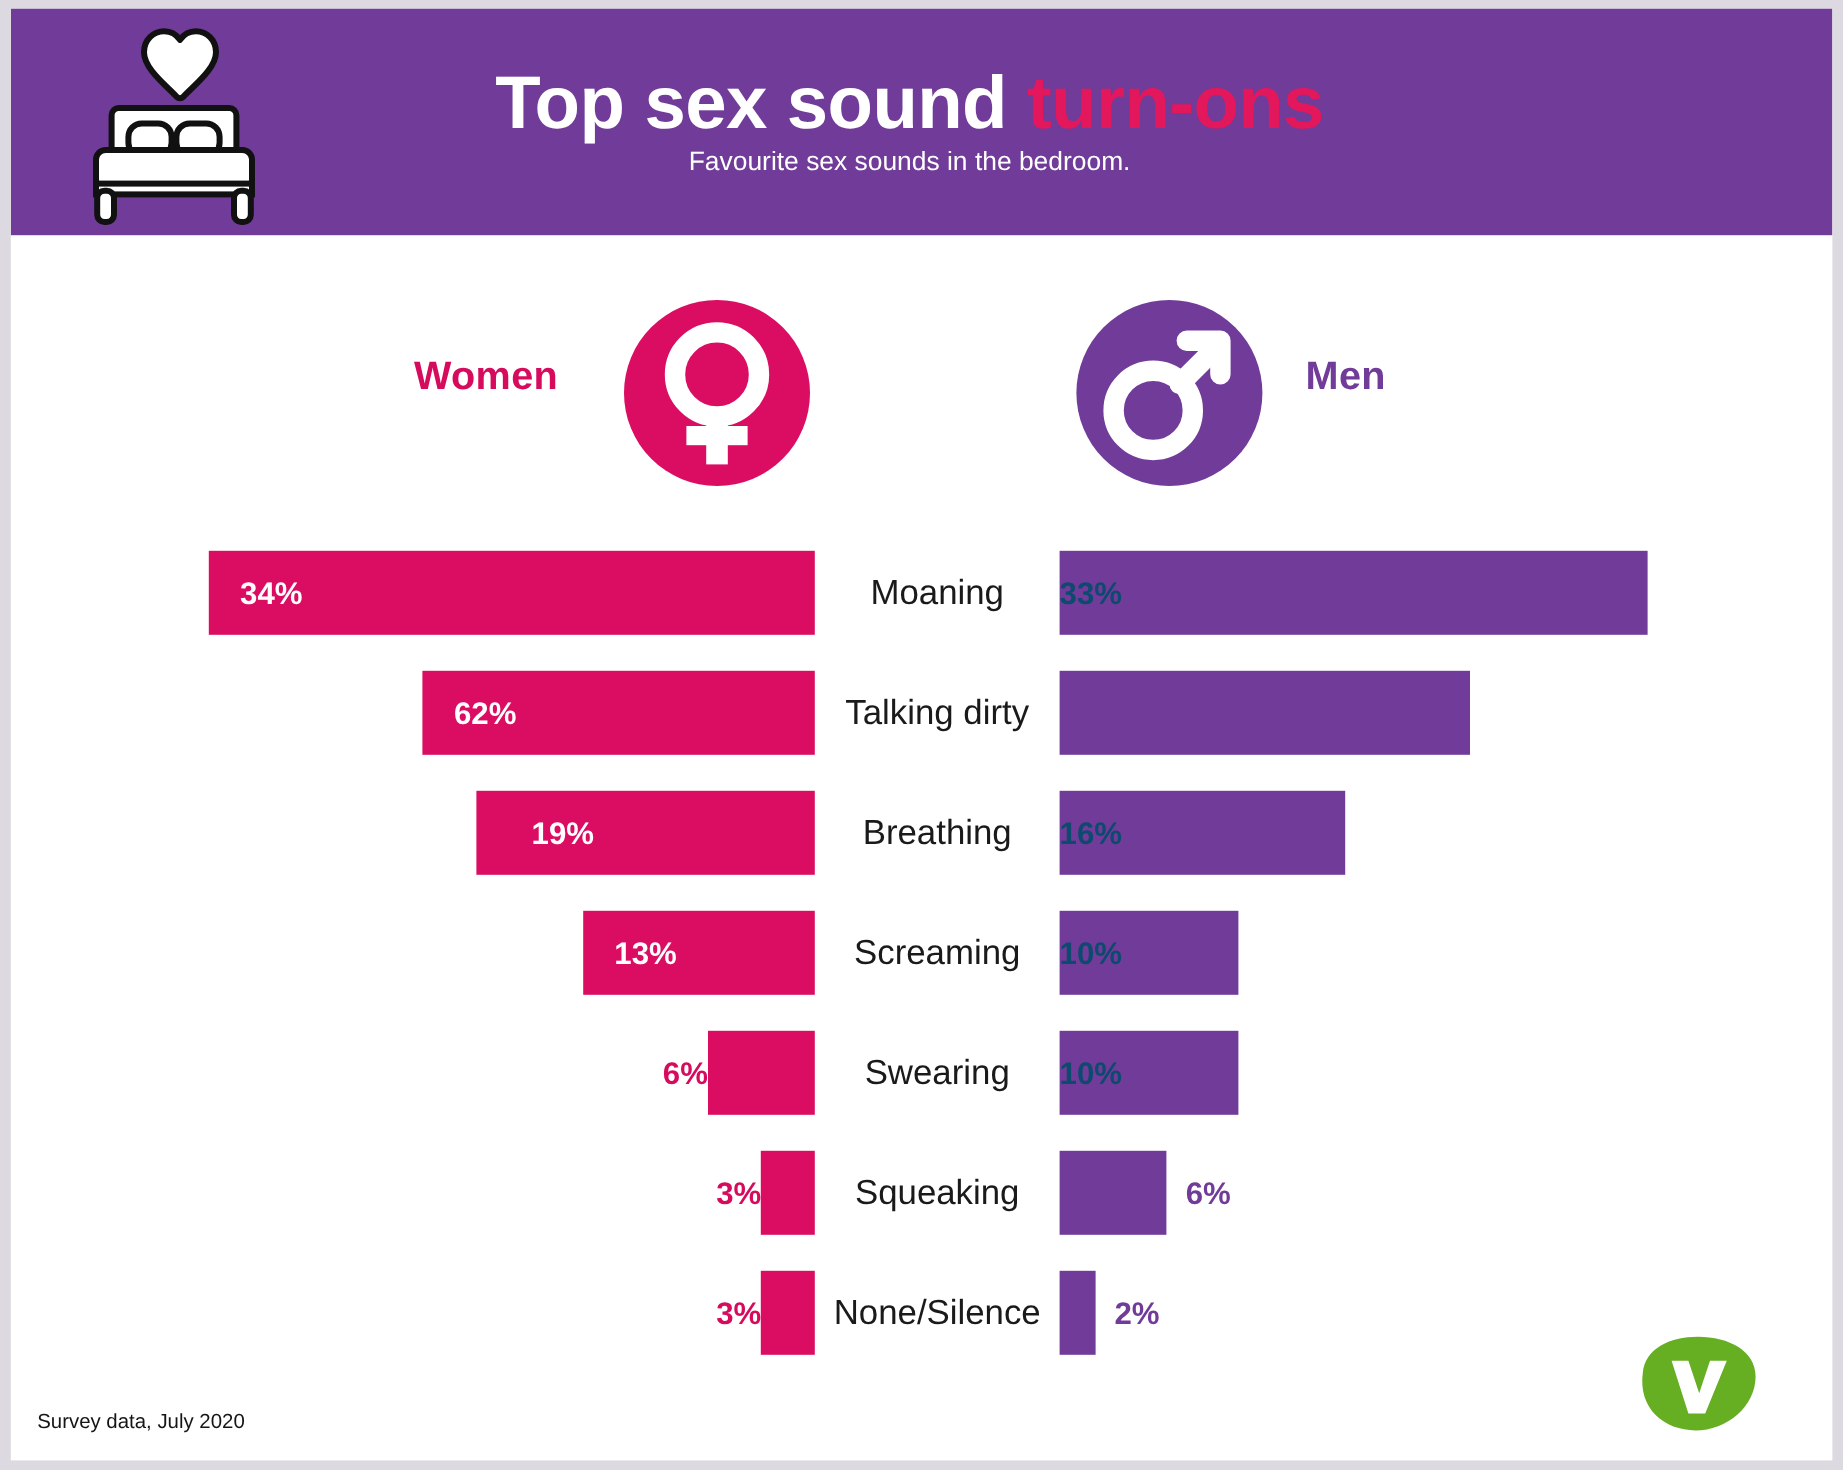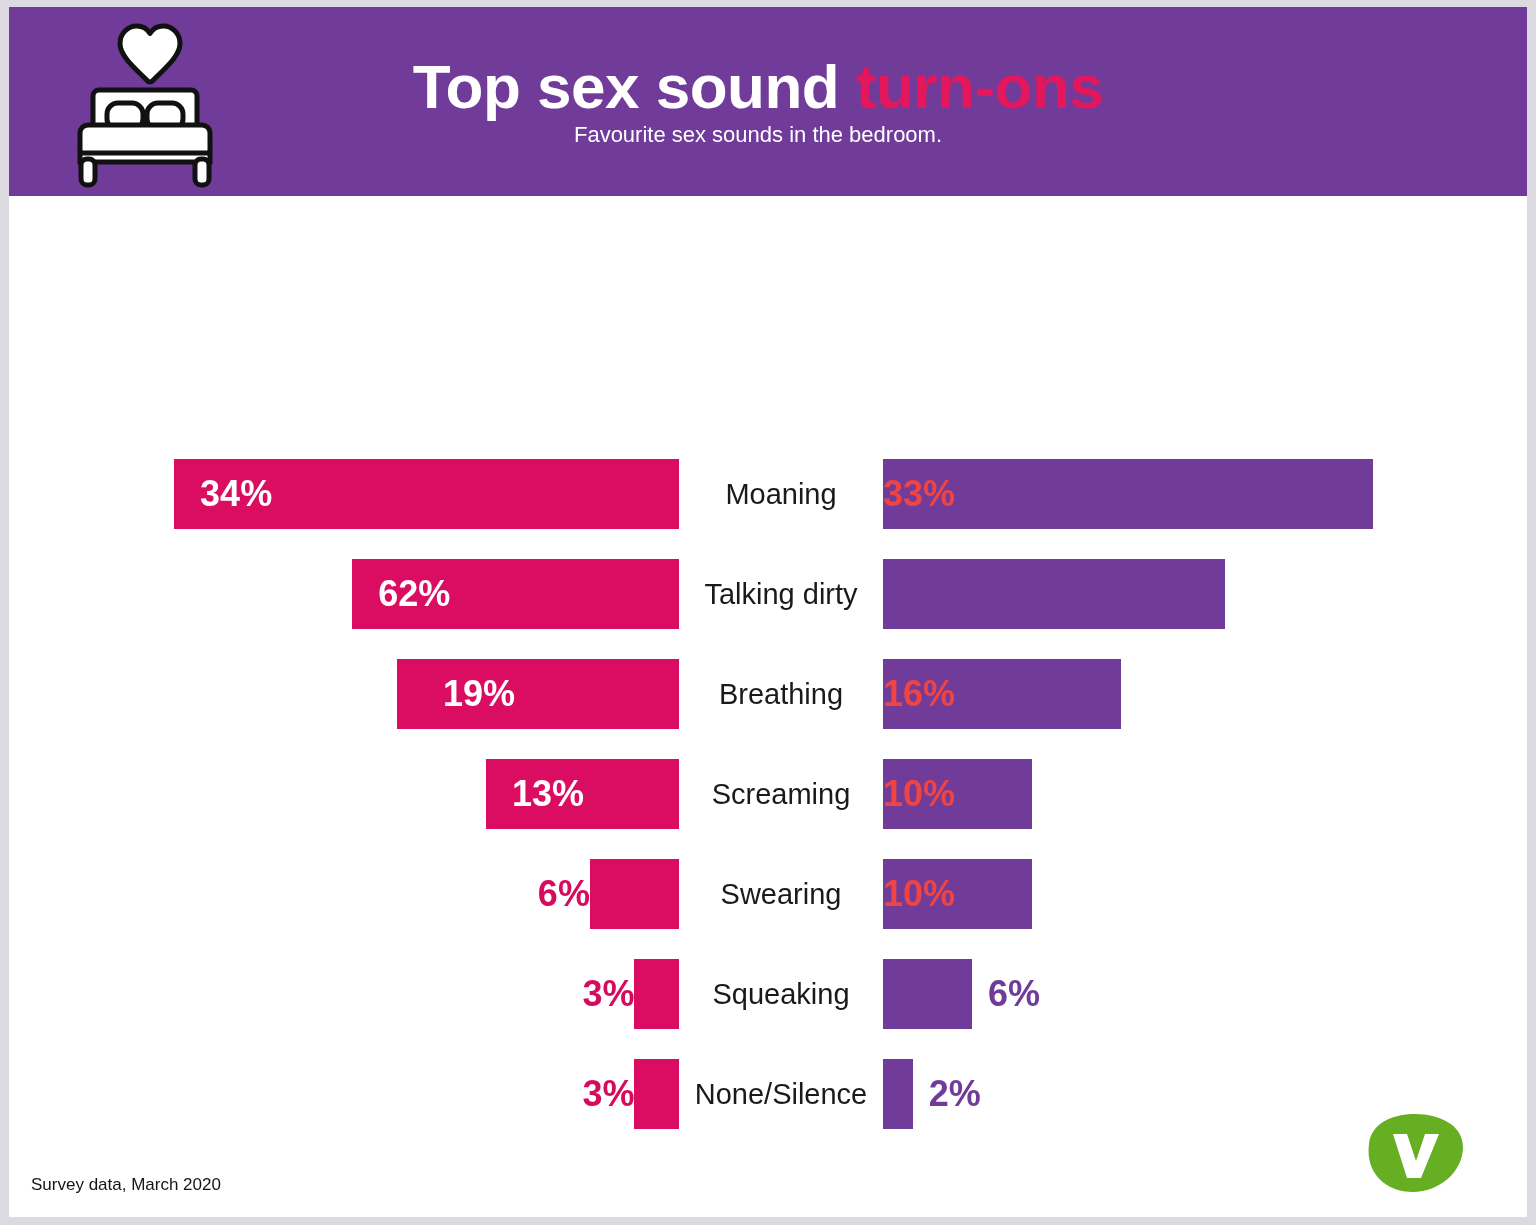--- a/index.html
+++ b/index.html
@@ -134,31 +134,31 @@
     height: 70px;
   }
   .bar-left  { background: #DB0D62; }
   .bar-right { background: #703B99; }
 
   .val {
     position: absolute;
     top: 0;
     height: 70px;
     line-height: 70px;
-    font-size: 36px;
+    font-size: 26px;
     font-weight: bold;
     white-space: nowrap;
   }
   .val-in-left {
     color: #ffffff;
     left: 0;
     padding-left: 26px;
   }
   .val-in-right {
-    color: #ef4444;
+    color: #0c4a6e;
     right: 0;
     padding-right: 24px;
   }
   .val-out-left {
     color: #D60B5E;
     text-align: right;
     padding-right: 16px;
   }
   .val-out-right {
     color: #703B99;
@@ -213,20 +213,41 @@
           <rect x="24" y="146" width="14" height="26" rx="6" fill="#ffffff" stroke="#111111" stroke-width="5"></rect>
           <rect x="138" y="146" width="14" height="26" rx="6" fill="#ffffff" stroke="#111111" stroke-width="5"></rect>
         </svg>
       </div>
       <div class="header-text">
         <h1 class="title"><span class="t-white">Top sex sound </span><span class="t-pink">turn-ons</span></h1>
         <p class="subtitle">Favourite sex sounds in the bedroom.</p>
       </div>
     </div>
 
+    <div class="legend">
+      <div class="legend-women">Women</div>
+
+      <div class="circle-icon circle-female">
+        <svg viewBox="0 0 155 155" xmlns="http://www.w3.org/2000/svg">
+          <circle cx="77.5" cy="62" r="35" fill="none" stroke="#ffffff" stroke-width="17"></circle>
+          <rect x="68.5" y="92" width="18" height="45" fill="#ffffff"></rect>
+          <rect x="52" y="105" width="51" height="16" fill="#ffffff"></rect>
+        </svg>
+      </div>
+
+      <div class="circle-icon circle-male">
+        <svg viewBox="0 0 155 155" xmlns="http://www.w3.org/2000/svg">
+          <circle cx="64" cy="92" r="33" fill="none" stroke="#ffffff" stroke-width="17"></circle>
+          <line x1="86" y1="70" x2="118" y2="38" stroke="#ffffff" stroke-width="17" stroke-linecap="round"></line>
+          <path d="M92 34h28v28" fill="none" stroke="#ffffff" stroke-width="17" stroke-linecap="round" stroke-linejoin="round"></path>
+        </svg>
+      </div>
+
+      <div class="legend-men">Men</div>
+    </div>
 
     <div class="chart" id="chart">
         <div class="row" style="top: 452px;">
           <div class="bar bar-left" style="width: 504.9px; left: 165.1px; background: rgb(219, 13, 98);"></div>
           <div class="val val-in-left" style="left: 165.1px;">34%</div>
           <div class="cat-label">Moaning</div>
           <div class="bar bar-right" style="width: 490.05px; left: 874px; background: rgb(112, 59, 153);"></div>
           <div class="val val-in-right" style="left: 874px; width: 490.05px;">33%</div>
         </div>
         <div class="row" style="top: 552px;">
@@ -265,21 +286,21 @@
         </div>
         <div class="row" style="top: 1052px;">
           <div class="bar bar-left" style="width: 44.55px; left: 625.45px; background: rgb(219, 13, 98);"></div>
           <div class="val val-out-left" style="left: 505.45px; width: 120px; color: rgb(214, 11, 94);">3%</div>
           <div class="cat-label">None/Silence</div>
           <div class="bar bar-right" style="width: 29.7px; left: 874px; background: rgb(112, 59, 153);"></div>
           <div class="val val-out-right" style="left: 903.7px; color: rgb(112, 59, 153);">2%</div>
         </div>
       </div>
 
-    <div class="footer-note">Survey data, March 2020</div>
+    <div class="footer-note">Survey data, July 2020</div>
     <div class="logo">
       <svg viewBox="0 0 108 82" xmlns="http://www.w3.org/2000/svg">
         <path d="M12 32C14 12 34 2 58 2c26 0 48 12 48 33 0 25-24 45-50 45C30 80 8 62 12 32z" fill="#66AF22"></path>
         <path d="M36 22h14l9 27 9-27h14L64 66H50z" fill="#ffffff"></path>
       </svg>
     </div>
 
   </div>
 </div>
 

